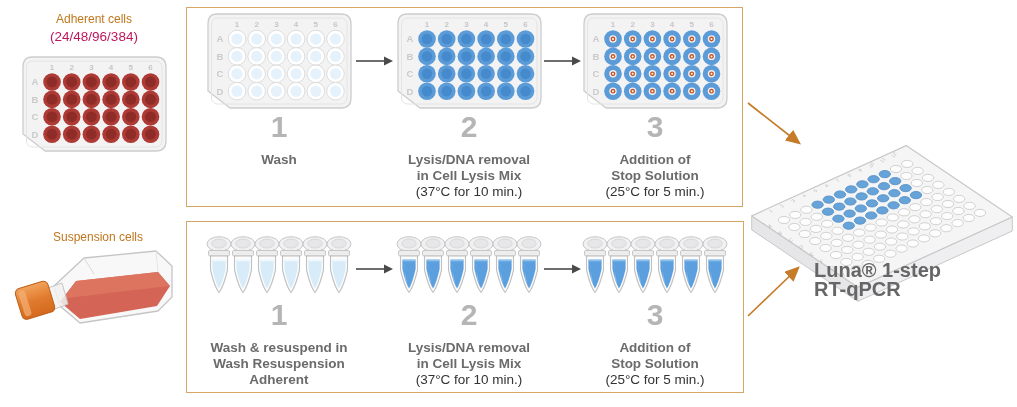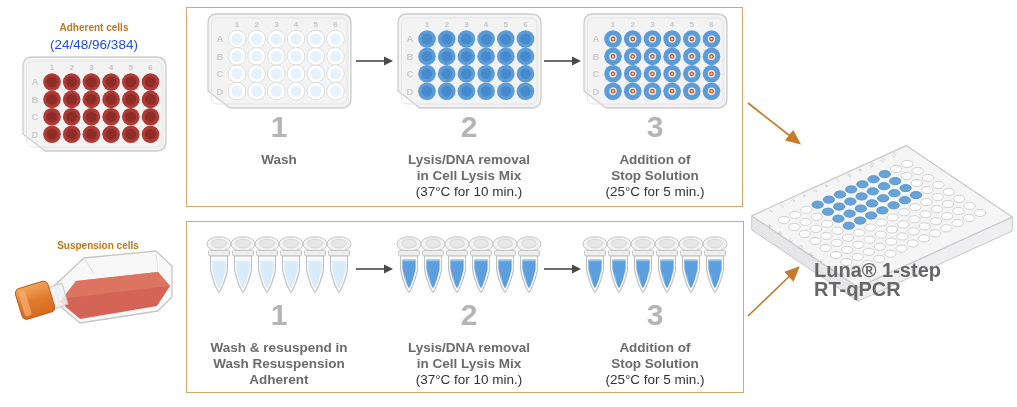--- a/index.html
+++ b/index.html
@@ -2,22 +2,22 @@
 <html><head>
 <meta charset="utf-8">
 <style>
   html,body{margin:0;padding:0;background:#fff;}
   .canvas{
     position:relative;width:1017px;height:407px;background:#ffffff;
     font-family:"Liberation Sans",sans-serif;overflow:hidden;
   }
   .abs{position:absolute;}
   .hdr{width:188px;text-align:center;}
-  .hdr-title{font-size:10px;font-weight:bold;color:#c0771d;line-height:17px;margin-top:8px;}
-  .hdr-sub{font-size:13.5px;color:#1d4ed8;line-height:16px;margin-top:1px;}
+  .hdr-title{font-size:12px;font-weight:normal;color:#c0771d;line-height:17px;}
+  .hdr-sub{font-size:13.5px;color:#be185d;line-height:16px;margin-top:1px;}
   .box{position:absolute;border:1.5px solid #d4a768;background:#fff;box-sizing:border-box;}
   .step{position:absolute;width:176px;display:flex;flex-direction:column;align-items:center;}
   .step-number{font-size:30px;font-weight:bold;color:#b5b5b5;line-height:30px;margin-top:3px;}
   .step-lines{margin-top:10px;text-align:center;}
   .step-line{font-size:13.5px;font-weight:bold;color:#6b6b6b;line-height:16px;}
   .step-note{font-size:13.5px;font-weight:normal;color:#333333;line-height:16px;text-align:center;}
   .mini-arrow{position:absolute;}
   .luna-label{width:160px;text-align:left;font-size:20px;font-weight:bold;color:#666666;line-height:19px;}
   svg text{font-family:"Liberation Sans",sans-serif;}
   .overlay{position:absolute;left:0;top:0;pointer-events:none;}

